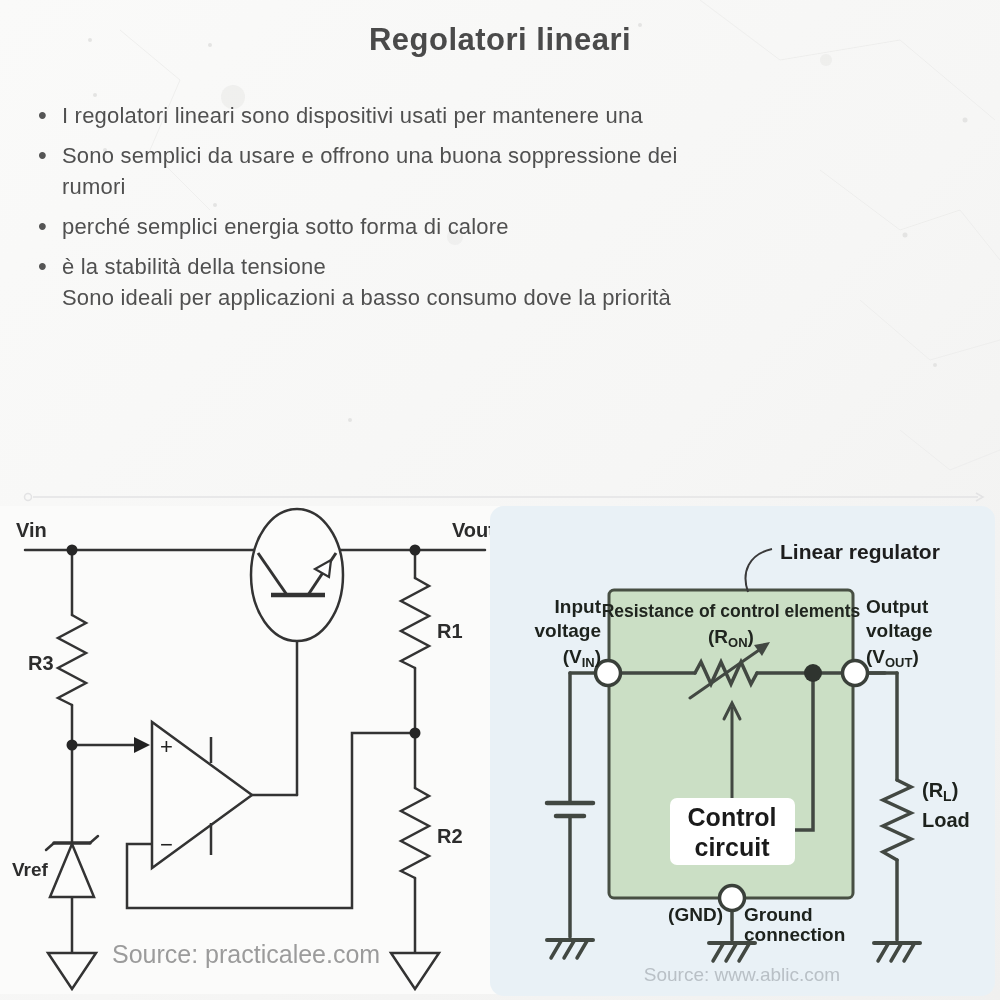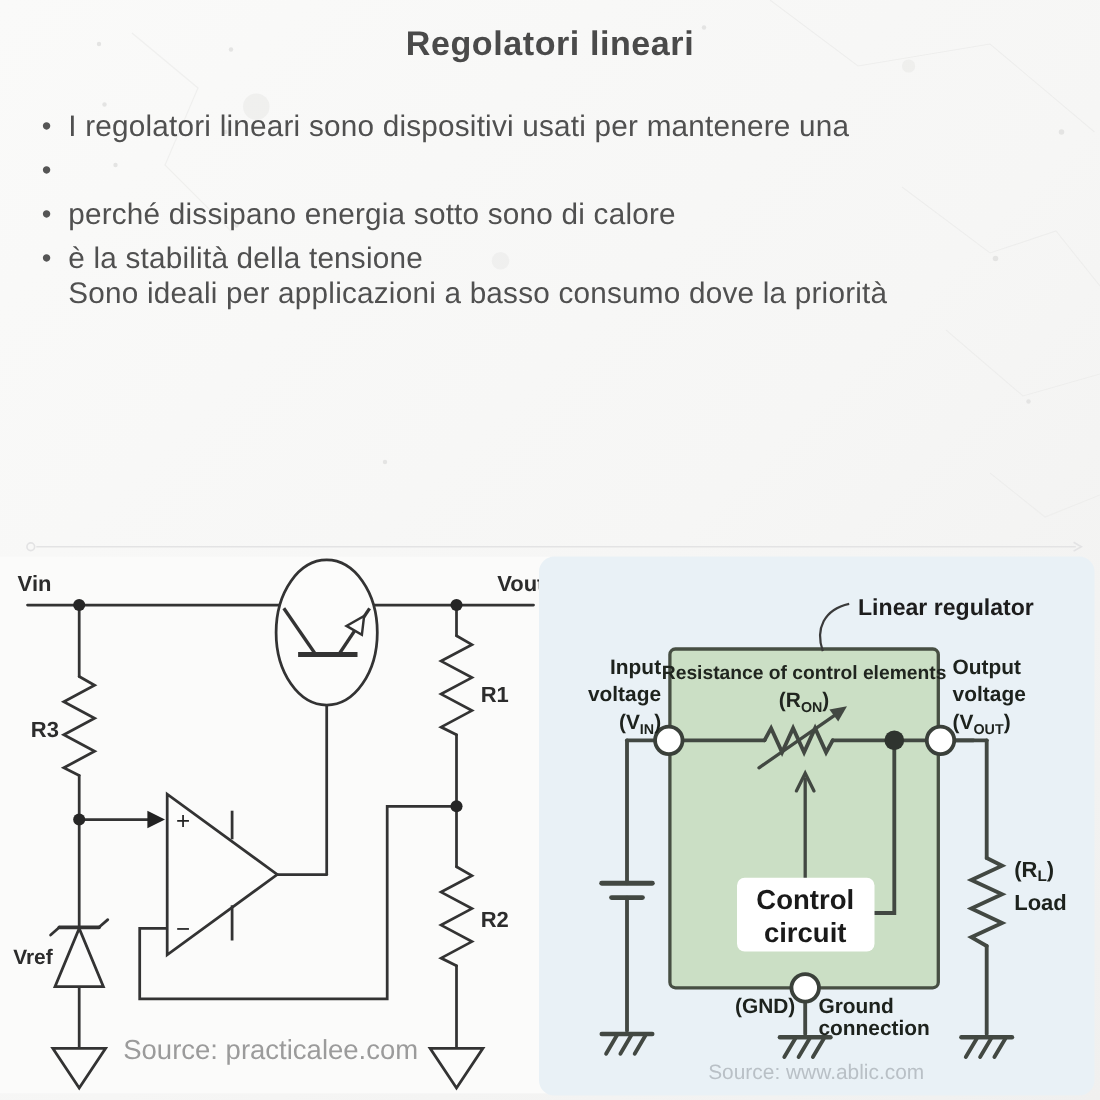--- a/index.html
+++ b/index.html
@@ -5,21 +5,21 @@
   html,body{margin:0;padding:0;}
   body{font-family:"Liberation Sans",sans-serif;}
   .page{position:relative;width:1000px;height:1000px;overflow:hidden;
         background:linear-gradient(135deg,#fafaf9 0%,#f6f6f5 55%,#f0f0ef 100%);}
   .texture{position:absolute;left:0;top:0;width:1000px;height:1000px;pointer-events:none;}
   .title{position:absolute;left:0;top:22px;width:1000px;text-align:center;
          font-size:31px;font-weight:600;letter-spacing:.5px;color:#4a4a4a;}
   .bullets{position:absolute;left:38px;top:100px;width:930px;margin:0;padding:0;list-style:none;}
   .bullets li{display:flex;gap:12px;margin-bottom:9px;color:#505050;}
   .bullets .dot{flex:0 0 12px;font-size:25px;line-height:31px;color:#555;}
-  .bullets .btext{font-size:27px;line-height:31px;letter-spacing:.2px;}
+  .bullets .btext{font-size:22px;line-height:31px;letter-spacing:.2px;}
   .bullets .btext span{display:block;}
   .diagram{position:absolute;top:500px;}
   .diagram.left{left:0;}
   .diagram.right{left:490px;}
   svg text{font-family:"Liberation Sans",sans-serif;}
 </style>
 </head>
 <body>
 <div class="page">
 
@@ -58,25 +58,29 @@
 
   <ul class="bullets">
     <li>
       <span class="dot">•</span>
       <span class="btext">
           <span>I regolatori lineari sono dispositivi usati per mantenere una</span>
         </span>
     </li>
     <li>
       <span class="dot">•</span>
-    </li>
-    <li>
-      <span class="dot">•</span>
-      <span class="btext">
-          <span>perché dissipano energia sotto sono di calore</span>
+      <span class="btext">
+          <span>Sono semplici da usare e offrono una buona soppressione dei</span>
+          <span>rumori</span>
+        </span>
+    </li>
+    <li>
+      <span class="dot">•</span>
+      <span class="btext">
+          <span>perché semplici energia sotto forma di calore</span>
         </span>
     </li>
     <li>
       <span class="dot">•</span>
       <span class="btext">
           <span>è la stabilità della tensione</span>
           <span>Sono ideali per applicazioni a basso consumo dove la priorità</span>
         </span>
     </li>
   </ul>

